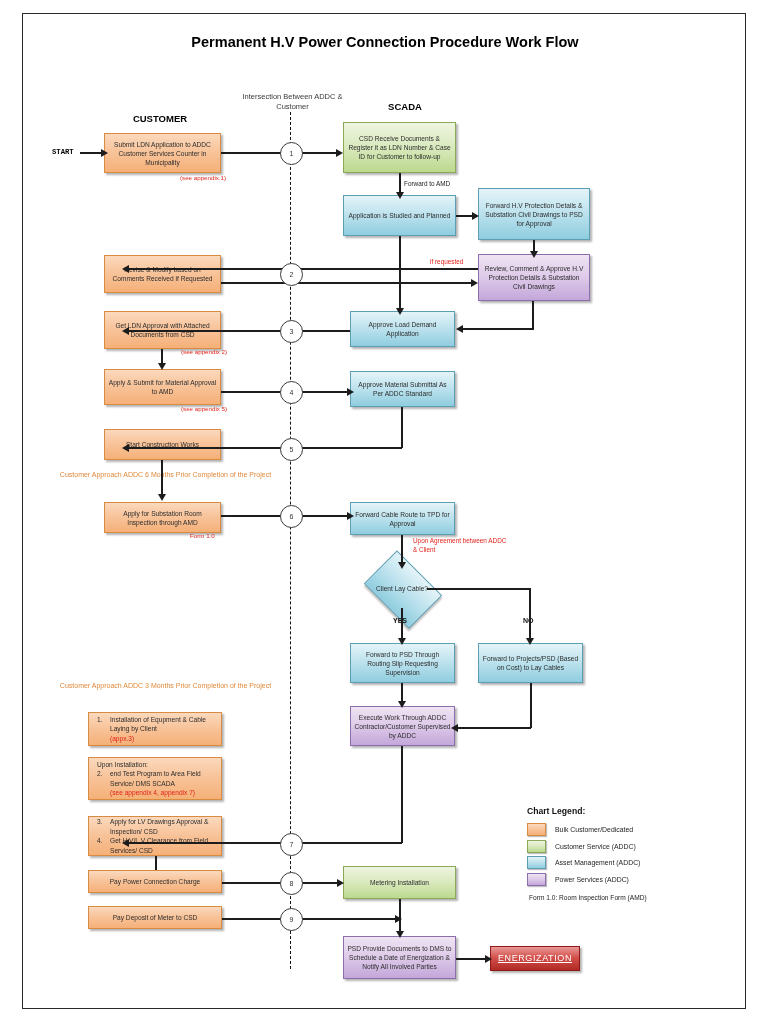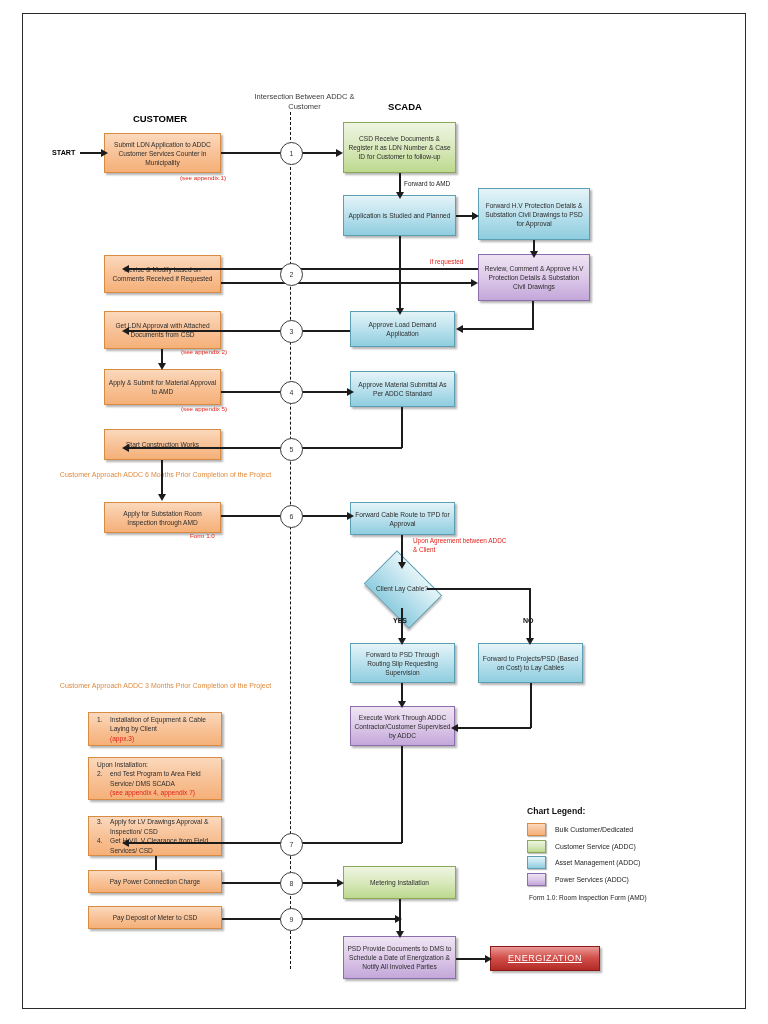--- a/index.html
+++ b/index.html
@@ -48,21 +48,21 @@
   .vl{width:1.7px;}
   .ah{position:absolute;width:0;height:0;z-index:4;}
   .ar{border-top:4px solid transparent;border-bottom:4px solid transparent;border-left:7px solid #1c1c1c;}
   .al{border-top:4px solid transparent;border-bottom:4px solid transparent;border-right:7px solid #1c1c1c;}
   .ad{border-left:4px solid transparent;border-right:4px solid transparent;border-top:7px solid #1c1c1c;}
 
   .lbl{position:absolute;font-size:6.4px;color:#1c1c1c;}
   .redlbl{position:absolute;font-size:6.4px;color:#e2231a;line-height:8.5px;}
   .orglbl{position:absolute;font-size:7px;color:#e08a3c;line-height:11px;text-align:center;}
   .capt{position:absolute;font-size:6.2px;color:#e2231a;}
-  .stlbl{position:absolute;font-size:7.2px;font-weight:bold;color:#000;}
+  .stlbl{position:absolute;font-size:7.2px;font-weight:bold;color:#000;font-family:Liberation Mono, monospace;}
   .yn{position:absolute;font-size:7px;color:#111;font-weight:bold;}
 
   
   #legend{position:absolute;left:527px;top:806px;width:205px;}
   #legend .lgt{font-size:8.6px;font-weight:bold;color:#111;margin-bottom:7px;}
   .lgrow{display:flex;align-items:center;margin-bottom:3.5px;}
   .swatch{width:17px;height:11px;margin-right:9px;box-shadow:1px 1px 1px rgba(0,0,0,.25);}
   .lgtx{font-size:6.9px;color:#1c1c1c;}
   #legend .note{font-size:6.6px;color:#1c1c1c;margin-top:8px;margin-left:2px;}
 
@@ -71,23 +71,24 @@
   .numlist .it{display:flex;}
   .numlist .n{width:13px;flex:none;}
   .numlist .rd{color:#e2231a;}
 </style>
 </head>
 <body>
 
 <div id="page">
   <div id="frame"></div>
 
+  <div class="ttl" id="title">Permanent H.V Power Connection Procedure Work Flow</div>
 
   <div class="colhdr" style="left:100px;top:101px;width:120px;margin-top:12px;">CUSTOMER</div>
-  <div class="colsub" style="left:240px;top:92px;width:105px;margin-left:12px;">Intersection Between ADDC &amp; Customer</div>
+  <div class="colsub" style="left:240px;top:92px;width:105px;">Intersection Between ADDC &amp; Customer</div>
   <div class="colhdr" style="left:345px;top:101px;width:120px;">SCADA</div>
 
   <div id="divider"></div>
 
   <div class="circ" style="left:280px;top:142px;">1</div>
   <div class="circ" style="left:280px;top:263px;">2</div>
   <div class="circ" style="left:280px;top:320px;">3</div>
   <div class="circ" style="left:280px;top:381px;">4</div>
   <div class="circ" style="left:280px;top:438px;">5</div>
   <div class="circ" style="left:280px;top:505px;">6</div>
@@ -314,21 +315,21 @@
   <div class="ln vl" style="left:399px;top:899px;height:36px;"></div>
   <div class="ah ad" style="left:396px;top:931px;"></div>
 
   <div class="bx purple" style="left:343px;top:936px;width:113px;height:43px;">
       <span>PSD Provide Documents to DMS to Schedule a Date of Energization &amp; Notify All Involved Parties</span>
     </div>
 
   <div class="ln hl" style="left:456px;top:958px;width:32px;"></div>
   <div class="ah ar" style="left:485px;top:955px;"></div>
 
-  <div class="bx red" style="left:490px;top:946px;width:110px;height:25px;">
+  <div class="bx red" style="left:490px;top:946px;width:90px;height:25px;">
     <span class="energ">ENERGIZATION</span>
   </div>
 
   <div id="legend">
     <div class="lgt">Chart Legend:</div>
     <div class="lgrow">
       <span class="swatch orange"></span>
       <span class="lgtx">Bulk Customer/Dedicated</span>
     </div>
     <div class="lgrow">

